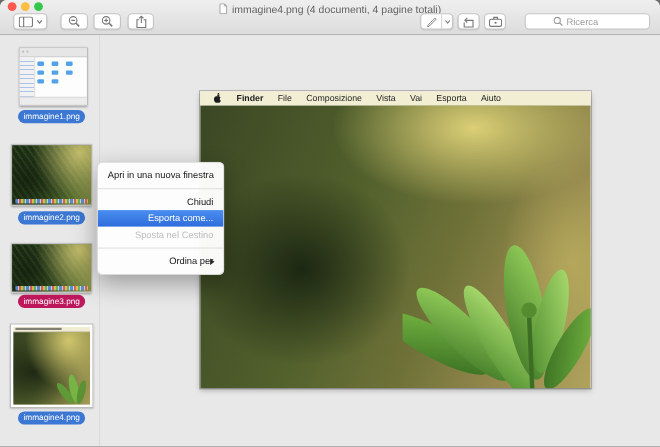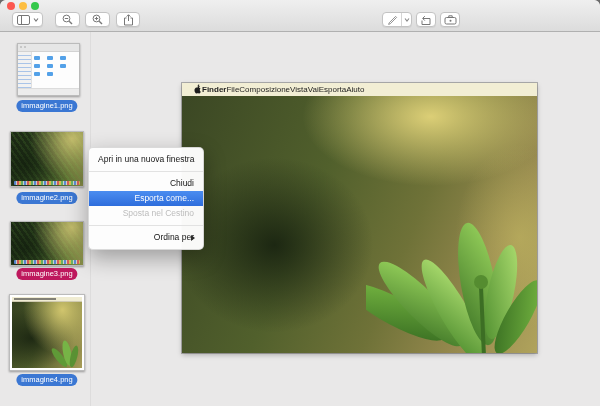--- a/index.html
+++ b/index.html
@@ -59,21 +59,21 @@
   .mini-menubar{position:absolute;left:0;top:0;right:0;height:4px;background:#f0ecd2;border-bottom:1px solid #cfcab0;}
   .mini-menutxt{position:absolute;left:2px;top:1px;width:60%;height:1.5px;background:rgba(40,40,40,.55);}
   .mini-wall{position:absolute;left:0;right:0;top:5px;bottom:0;
     background:
       radial-gradient(ellipse at 72% 12%, rgba(222,208,116,.9), rgba(222,208,116,0) 55%),
       radial-gradient(ellipse at 28% 55%, rgba(12,22,10,.7), rgba(12,22,10,0) 60%),
       linear-gradient(115deg,#35411f,#4d5a2a 45%,#7a7a40 75%,#a99d58 100%);}
 
   
   .viewer-img{position:absolute;left:182px;top:83px;width:355px;height:270px;box-shadow:0 0 0 1px rgba(0,0,0,.25),0 2px 5px rgba(0,0,0,.25);z-index:10;overflow:hidden;}
-  .img-menubar{position:absolute;left:0;top:0;right:0;height:13px;background:#f2eed4;display:flex;align-items:center;padding-left:11px;font-size:8px;color:#1d1d1d;}
+  .img-menubar{position:absolute;left:0;top:0;right:0;height:13px;background:#f2eed4;display:flex;align-items:center;gap:13px;padding-left:11px;font-size:8px;color:#1d1d1d;}
   .img-menubar .mi{white-space:nowrap;}
   .img-menubar .bold{font-weight:bold;}
   .wallpaper{position:absolute;left:0;right:0;top:13px;bottom:0;
     background:
       radial-gradient(ellipse 60% 45% at 70% 8%, rgba(226,212,122,.95), rgba(226,212,122,0) 60%),
       radial-gradient(ellipse 45% 55% at 26% 58%, rgba(14,24,11,.78), rgba(14,24,11,0) 62%),
       radial-gradient(ellipse 30% 60% at 95% 55%, rgba(200,188,100,.55), rgba(200,188,100,0) 60%),
       linear-gradient(113deg,#3b4724 0%,#51602c 38%,#6f7238 62%,#96894e 82%,#b0a35c 100%);}
   .leaves{position:absolute;right:-4px;bottom:-4px;}
 
@@ -91,20 +91,24 @@
 </head>
 <body>
 
 <div class="window">
 
   <div class="titlebar">
     <div class="tl red" style="background:#fc5850;"></div>
     <div class="tl yellow" style="background:#fdbe41;"></div>
     <div class="tl green" style="background:#34c84a;"></div>
 
+    <div class="win-title"><span class="proxy-icon"><svg width="8" height="10" viewBox="0 0 8 10">
+            <path d="M1 .5h4L7 2.5v7H1z" fill="#fff" stroke="#9a9a9a" stroke-width=".8"></path>
+            <path d="M5 .5 7 2.5H5z" fill="#d8d8d8" stroke="#9a9a9a" stroke-width=".6"></path>
+          </svg></span><span>immagine4.png (4 documenti, 4 pagine totali)</span></div>
 
     <div class="tb-btn" style="left:12px;width:31px;">
       <span>
           <svg width="13" height="10" viewBox="0 0 13 10">
             <rect x=".5" y=".5" width="12" height="9" rx="1.5" fill="none" stroke="#777"></rect>
             <line x1="4.5" y1="0.5" x2="4.5" y2="9.5" stroke="#777"></line>
           </svg>
         </span>
       <span style="margin-left:3px;">
           <svg width="6" height="4" viewBox="0 0 6 4">
@@ -165,20 +169,27 @@
     <div class="tb-btn" style="left:440px;width:20px;">
       <span>
           <svg width="13" height="11" viewBox="0 0 13 11">
             <rect x="1" y="3.5" width="11" height="6.5" rx="1.5" fill="none" stroke="#777"></rect>
             <path d="M4.8 3.5V1.8h3.4v1.7" fill="none" stroke="#777"></path>
             <circle cx="6.5" cy="6.7" r="1" fill="#777"></circle>
           </svg>
         </span>
     </div>
 
+    <div class="search-field">
+      <span><svg width="9" height="9" viewBox="0 0 9 9">
+            <circle cx="3.6" cy="3.6" r="2.8" fill="none" stroke="#9b9b9b"></circle>
+            <line x1="5.8" y1="5.8" x2="8.2" y2="8.2" stroke="#9b9b9b" stroke-width="1.2"></line>
+          </svg></span>
+      <input type="text" placeholder="Ricerca" style="">
+    </div>
   </div>
 
   <div class="sidebar"></div>
 
   <div class="thumb t1">
     <div class="f-toolbar">
       <span class="f-dot" style="left:2px;"></span>
         <span class="f-dot" style="left:6px;"></span>
     </div>
     <div class="f-side"></div>

